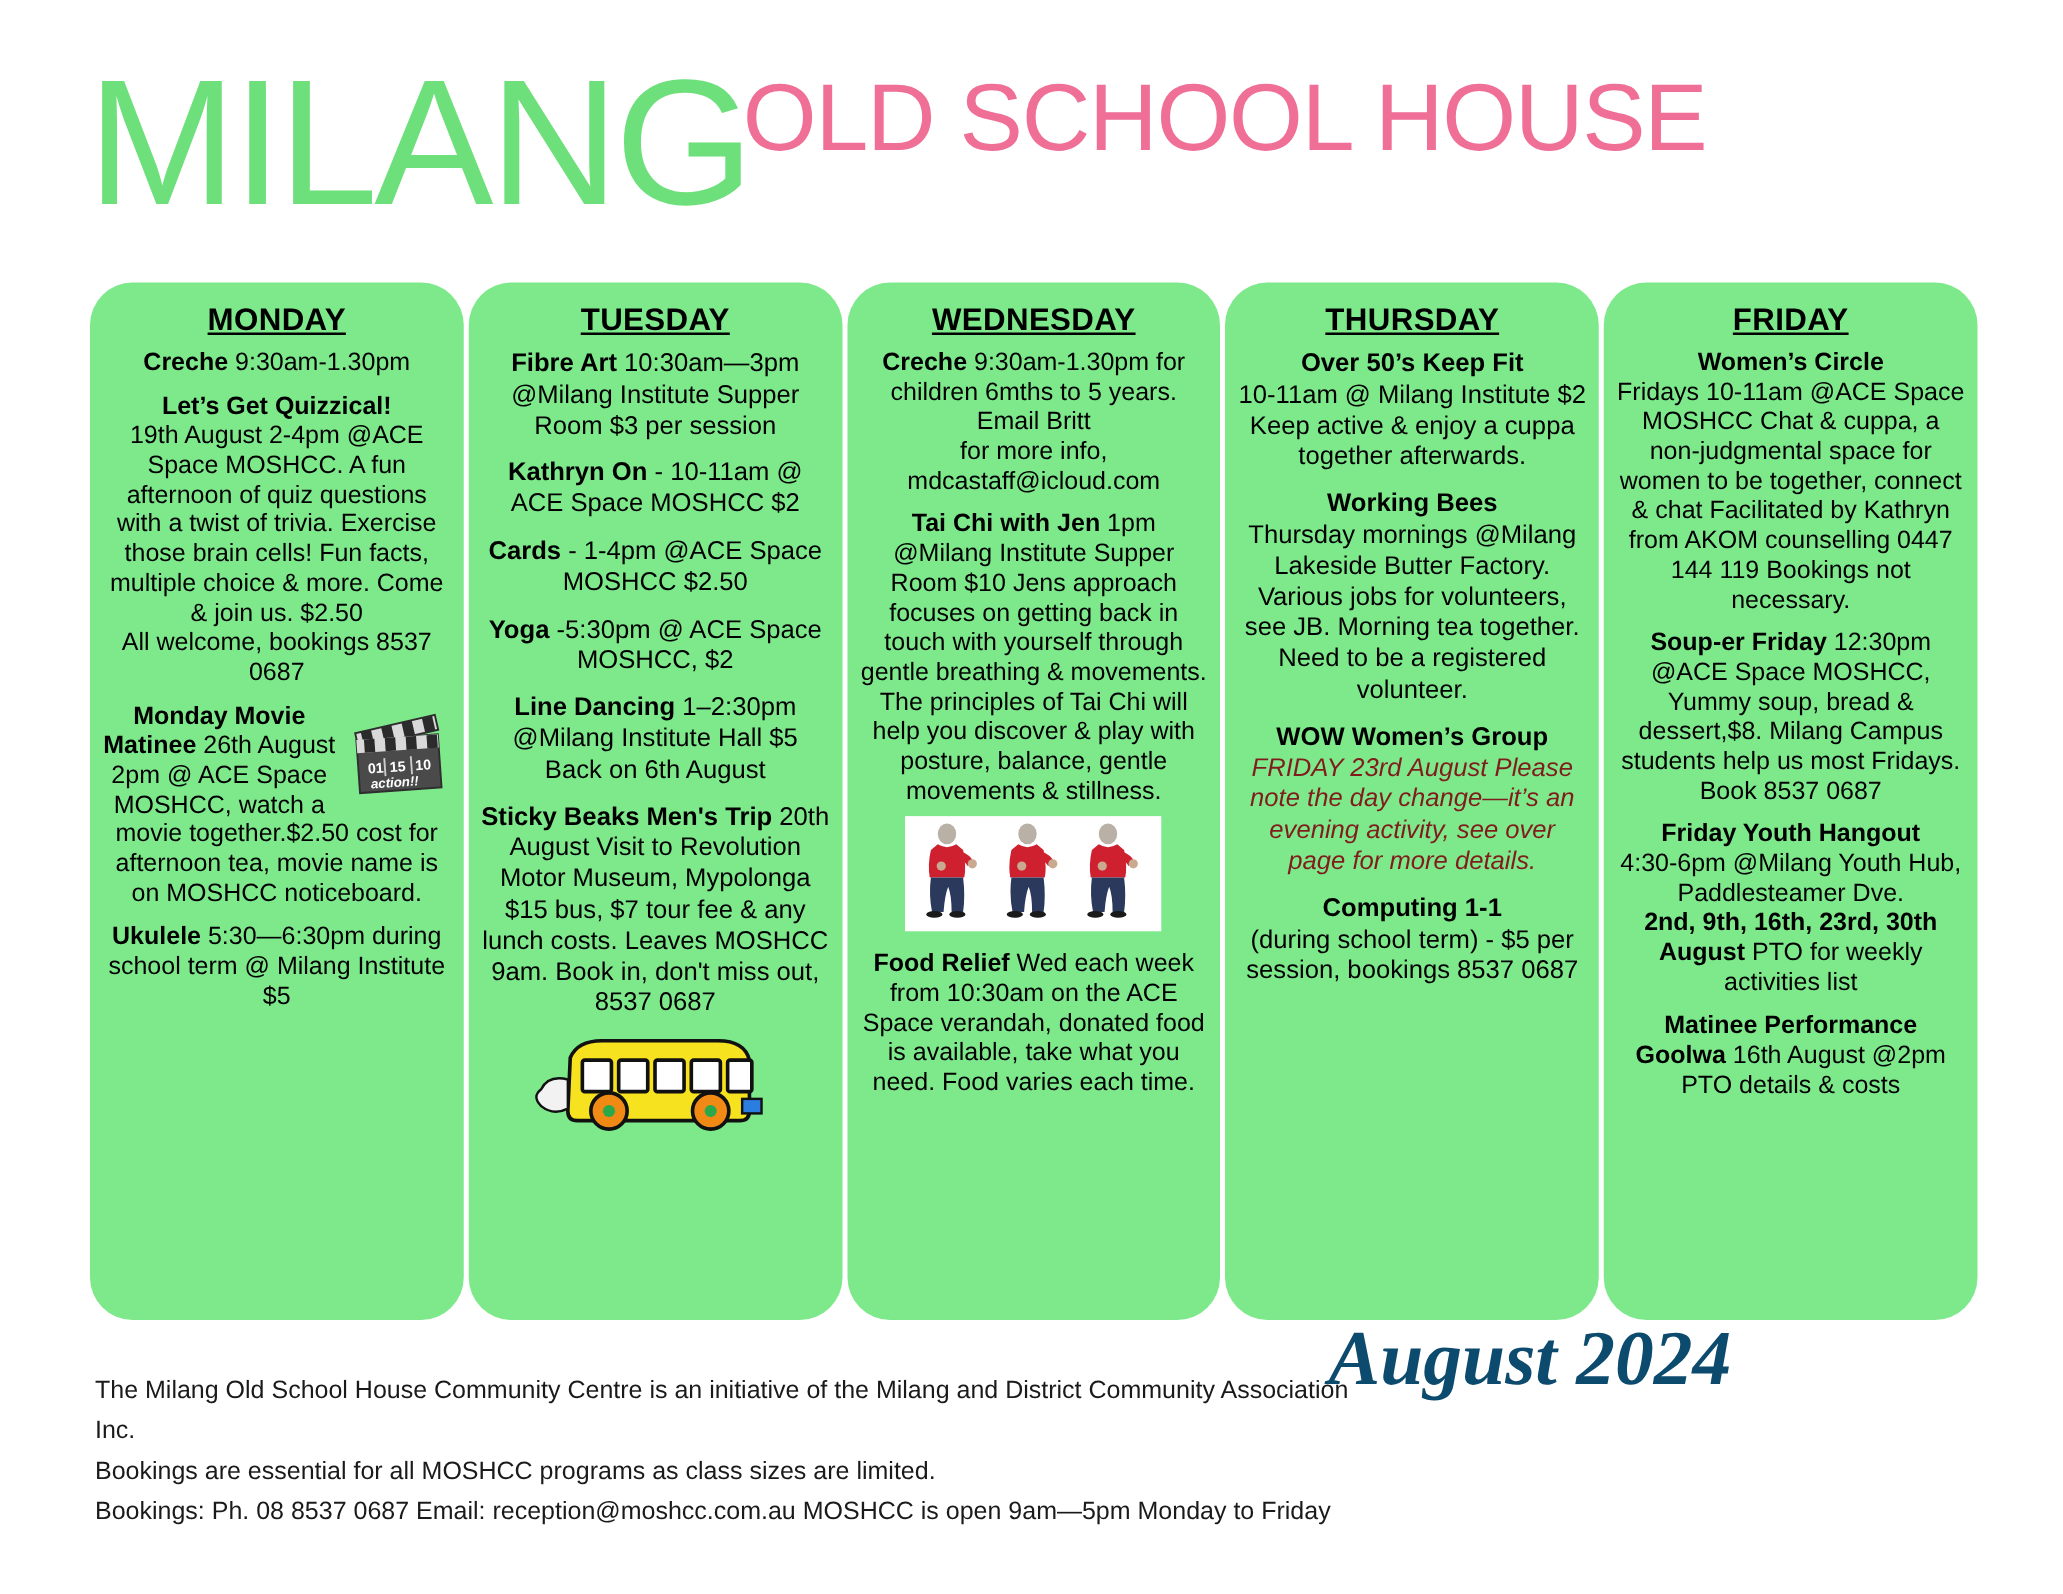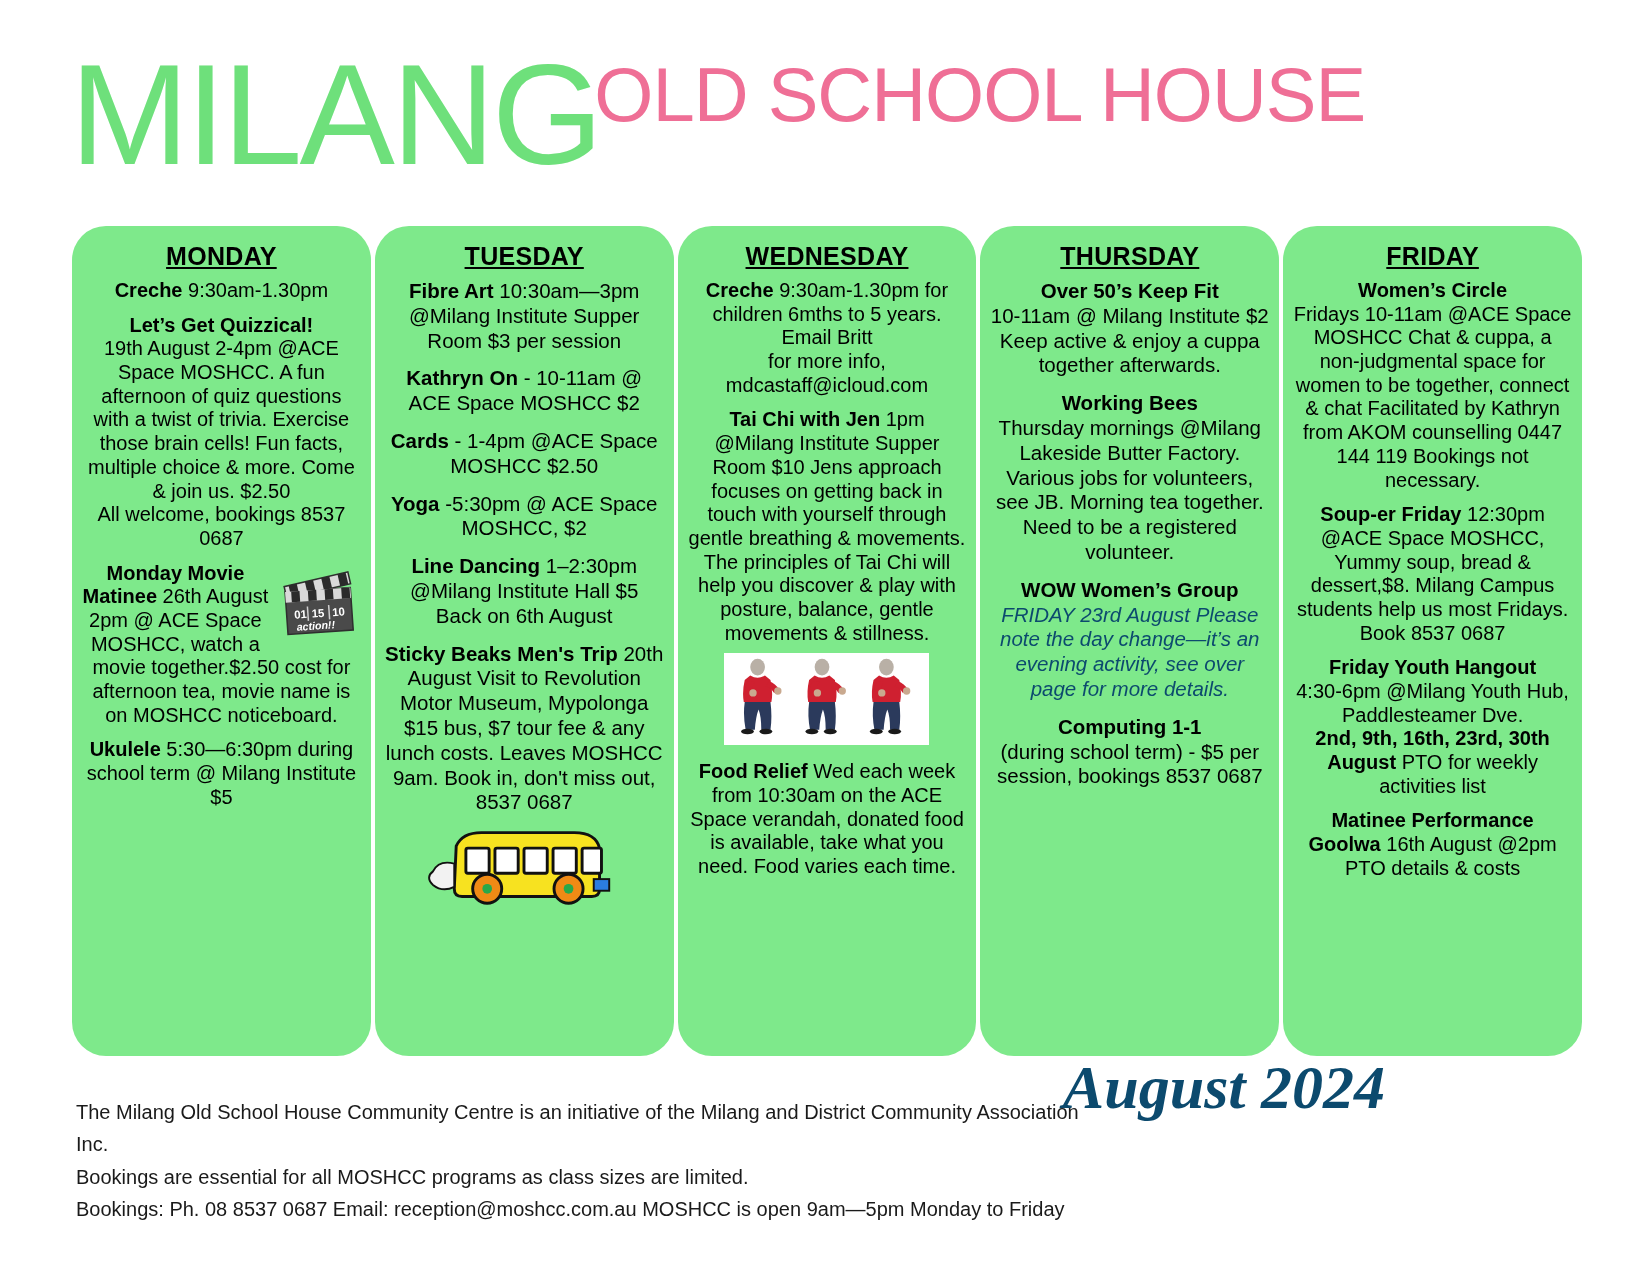--- a/index.html
+++ b/index.html
@@ -52,21 +52,21 @@
   .day-title {
     font-size: 25px; font-weight: bold; text-decoration: underline;
     letter-spacing: .3px; margin-bottom: 8px;
   }
   .blk { margin-bottom: 13px; width: 100%; }
   .blk:last-child { margin-bottom: 0; }
   .ln {
     font-size: 20.5px; line-height: 1.21; color: #000;
   }
   .ln b { font-weight: bold; }
-  .red-italic { color: #0c4a6e; font-style: italic; font-weight: 500; }
+  .red-italic { color: #7f1d1d; font-style: italic; font-weight: 500; }
 
   
   .daycol.dense .ln { font-size: 20px; line-height: 1.185; }
   .daycol.dense .blk { margin-bottom: 11px; }
 
   
   .clapper-wrap { position: relative; float: right; width: 84px; height: 76px; margin: 2px 2px 0 6px; }
   .taichi-img {
     width: 205px; height: 92px; background: #fff;
     margin: 8px auto 4px auto; display: block; border: 0;

